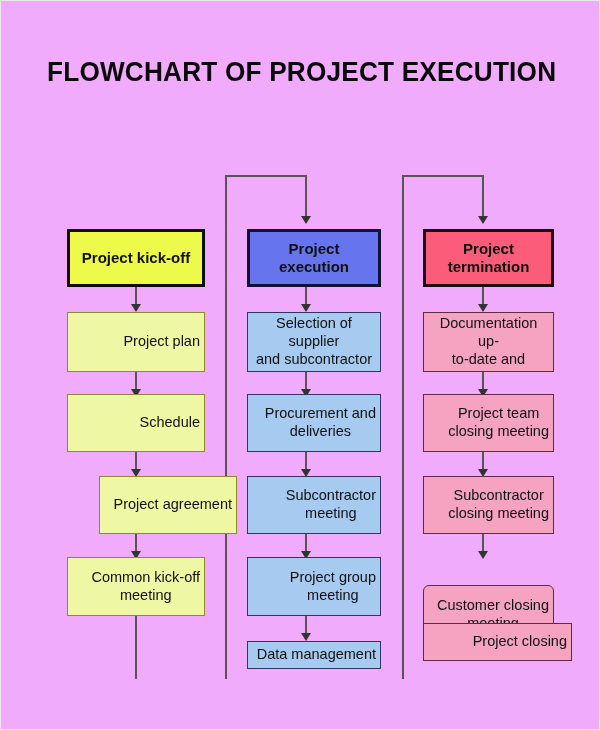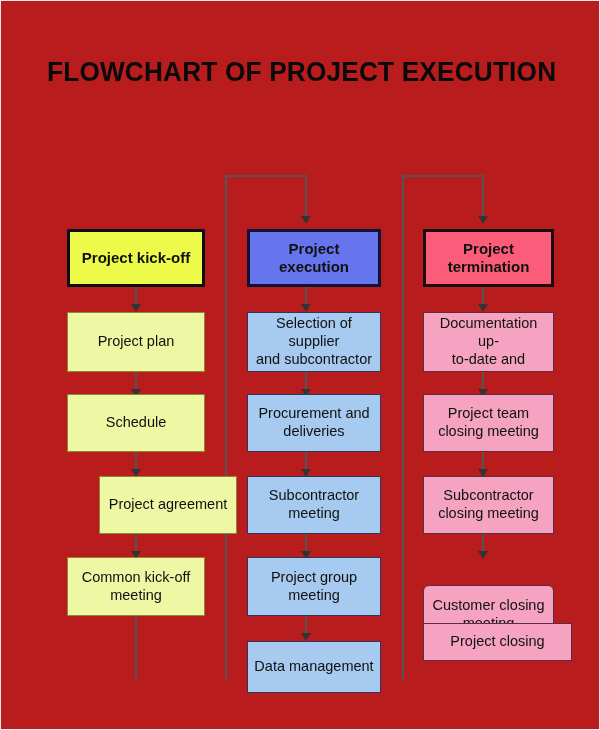--- a/index.html
+++ b/index.html
@@ -4,21 +4,21 @@
 <style>
   html, body {
     margin: 0;
     padding: 0;
     background: #ffffff;
   }
   #page {
     position: relative;
     width: 600px;
     height: 730px;
-    background: #b91c1c;
+    background: #f0abfc;
     overflow: hidden;
     font-family: "Liberation Sans", sans-serif;
     border: 1px solid #e9e9e9;
     box-sizing: border-box;
   }
   #canvas {
     position: absolute;
     inset: 0;
     overflow: hidden;
   }
@@ -58,21 +58,21 @@
   
   .node.head {
     font-weight: bold;
     font-size: 15px;
   }
   .node.head.c1 { background: #eefa4a; border: 3px solid #0d0d0d; }
   .node.head.c2 { background: #6675ee; border: 3px solid #111133; }
   .node.head.c3 { background: #fa5c79; border: 3px solid #1a0d10; }
 
   
-  .node.body { font-size: 14.5px; }
+  .node.body { font-size: 14.5px; justify-content: flex-end; }
   .node.body.c1 { background: #eef7a3; border: 1.5px solid #8a8a2e; }
   .node.body.c2 { background: #a6caf0; border: 1.5px solid #33335c; }
   .node.body.c3 { background: #f5a3c1; border: 1.5px solid #5c2c44; }
 
   
   .conn {
     position: absolute;
     background: #555555;
   }
   .conn.v { width: 2px; }
@@ -182,21 +182,21 @@
     </div>
 
     <div class="node body c2" style="left:246px; top:475px; width:134px; height:58px;">
       <span class="label"><span>Subcontractor</span><br><span>meeting</span></span>
     </div>
 
     <div class="node body c2" style="left:246px; top:556px; width:134px; height:59px;">
       <span class="label"><span>Project group</span><br><span>meeting</span></span>
     </div>
 
-    <div class="node body c2" style="left:246px; top:640px; width:134px; height:52px;">
+    <div class="node body c2" style="left:246px; top:640px; width:134px; height:28px;">
       <span class="label">Data management</span>
     </div>
 
     <div class="node head c3" style="left:422px; top:228px; width:131px; height:58px;">
       <span class="label"><span>Project</span><br><span>termination</span></span>
     </div>
 
     <div class="node body c3" style="left:422px; top:311px; width:131px; height:60px;">
       <span class="label"><span>Documentation up-</span><br><span>to-date and</span></span>
     </div>

